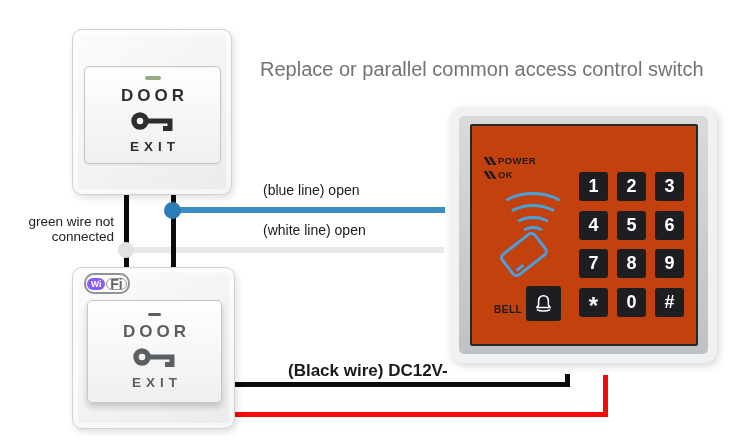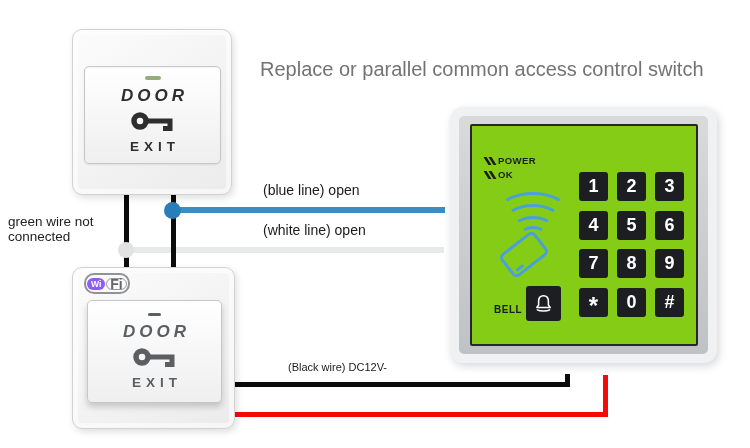--- a/index.html
+++ b/index.html
@@ -4,23 +4,23 @@
 <style>
   html,body{margin:0;padding:0;background:#fff;}
   .canvas{position:relative;width:750px;height:448px;background:#ffffff;overflow:hidden;
           font-family:"Liberation Sans",sans-serif;color:#141414;}
 
   
   .title{position:absolute;left:260px;top:58px;font-size:20px;color:#737373;white-space:nowrap;z-index:5;}
   .lbl{position:absolute;font-size:14px;color:#1a1a1a;white-space:nowrap;z-index:5;}
   .lbl-blue{left:263px;top:182px;}
   .lbl-white{left:263px;top:222px;}
-  .lbl-black{left:288px;top:361px;font-size:11px;}
+  .lbl-black{left:288px;top:361px;font-size:17px;font-weight:bold;}
   .lbl-red{left:291px;top:391px;font-size:14.5px;}
-  .green-note{position:absolute;left:8px;top:214px;width:106px;text-align:left;
+  .green-note{position:absolute;left:8px;top:214px;width:106px;text-align:right;
               font-size:13.5px;line-height:15px;color:#222;z-index:5;}
 
   
   .wire{position:absolute;background:#0b0b0b;}
   .wire-v{width:5px;height:76px;top:192px;z-index:2;}
   .wire-v.left{left:124px;}
   .wire-v.right{left:171px;}
   .white-line{position:absolute;left:126px;top:247px;width:318px;height:6px;background:#e8e9e9;z-index:1;}
   .blue-line{position:absolute;left:172px;top:207px;width:273px;height:6px;background:#3a8cc3;z-index:1;}
   .dot{position:absolute;border-radius:50%;z-index:3;}
@@ -39,21 +39,21 @@
   .switch-bottom{left:72px;top:267px;width:161px;height:160px;}
   .switch-inner{position:absolute;display:flex;flex-direction:column;align-items:center;justify-content:center;
                 background:linear-gradient(#ffffff,#efefef);border:1px solid #c7c7c7;border-radius:5px;}
   .switch-top .switch-inner{left:11px;top:36px;width:135px;height:96px;
                 box-shadow:inset 0 1px 2px rgba(0,0,0,.05), 0 1px 2px rgba(0,0,0,.08);}
   .switch-bottom .switch-inner{left:14px;top:32px;width:133px;height:101px;
                 box-shadow:0 4px 6px rgba(0,0,0,.18);}
   .dash{width:16px;height:3.5px;border-radius:2px;margin-bottom:6px;}
   .dash-green{background:#94ad7e;}
   .dash-gray{width:13px;background:#5c5f61;}
-  .door-text{font-weight:bold;font-size:17px;letter-spacing:4px;text-indent:4px;font-style:italic;}
+  .door-text{font-weight:bold;font-size:17px;letter-spacing:4px;text-indent:4px;}
   .exit-text{font-weight:bold;font-size:13.5px;letter-spacing:5px;text-indent:5px;margin-top:5px;}
   .switch-top .door-text,.switch-top .exit-text{color:#2e2e2e;}
   .switch-bottom .door-text,.switch-bottom .exit-text{color:#5b5f62;}
   .key-icon{margin:3px 0 0 0;}
   .switch-top .key-icon{color:#2e2e2e;}
   .switch-bottom .key-icon{color:#5b5f62;}
 
   
   .wifi-badge{position:absolute;left:11px;top:5px;height:17px;display:flex;align-items:center;
               border:2px solid #909396;border-radius:10px;background:#fafafa;padding:0 1px;}
@@ -61,21 +61,21 @@
            padding:1px 4px;line-height:10px;}
   .wifi-fi{color:#63676a;font-size:14px;font-weight:bold;border:1.5px solid #979a9c;border-radius:7px;
            padding:0 3px;margin-left:1px;line-height:10px;}
 
   
   .keypad{position:absolute;left:450px;top:107px;width:267px;height:256px;z-index:4;
           background:#eff1f2;border-radius:13px;box-shadow:2px 3px 8px rgba(0,0,0,.16);}
   .keypad-mid{position:absolute;left:9px;top:9px;right:9px;bottom:9px;border-radius:5px;
           background:linear-gradient(#d8dadb,#bfc2c4);}
   .keypad-panel{position:absolute;left:20px;top:17px;right:19px;bottom:17px;
-          border:2px solid #25272c;background:#84cc16;border-radius:2px;}
+          border:2px solid #25272c;background:#c2410c;border-radius:2px;}
   .led-row{position:absolute;left:14px;display:flex;align-items:center;}
   .led-row.power{top:29px;}
   .led-row.ok{top:43px;}
   .led{display:inline-block;width:3px;height:8px;background:#1a1c1f;transform:skewX(32deg);margin-right:2px;}
   .led-label{font-size:9.5px;font-weight:bold;color:#1a1c1f;letter-spacing:.4px;margin-left:2px;}
   .arc{position:absolute;border:3px solid #49a0da;border-left-color:transparent;
        border-right-color:transparent;border-bottom-color:transparent;border-radius:50%;}
   .arc1{left:26px;top:66px;width:64px;height:32px;}
   .arc2{left:33px;top:78px;width:50px;height:25px;}
   .arc3{left:41px;top:90px;width:34px;height:17px;}

